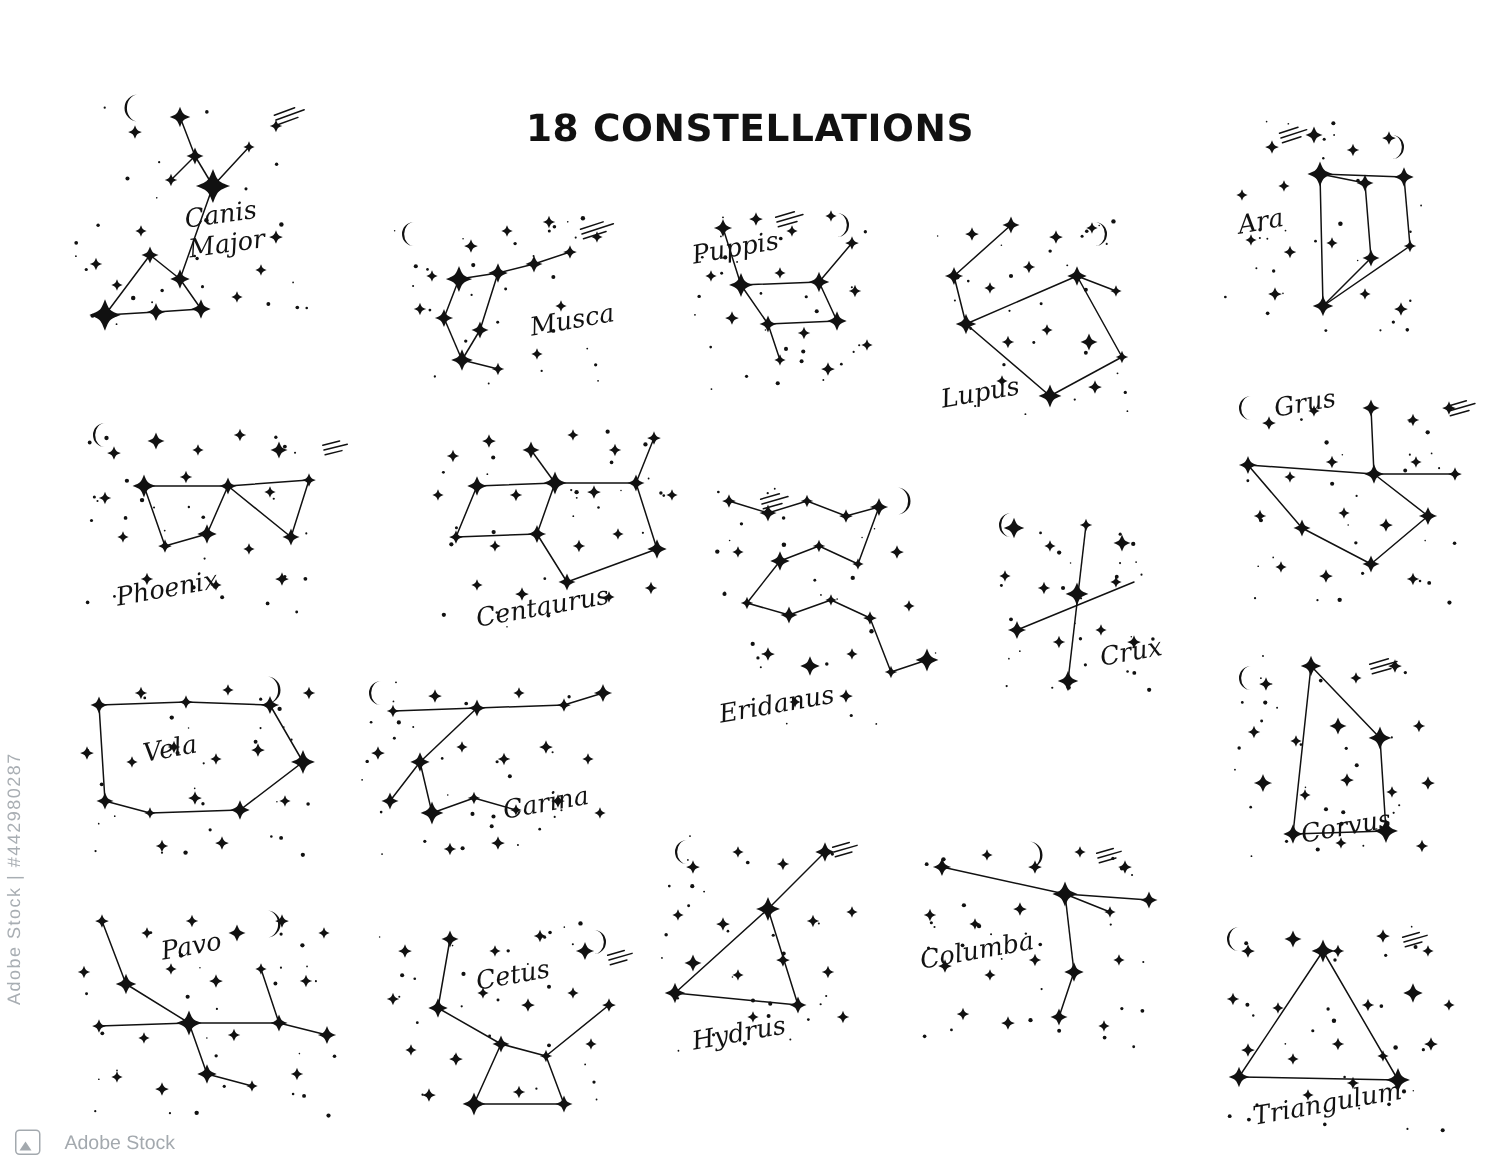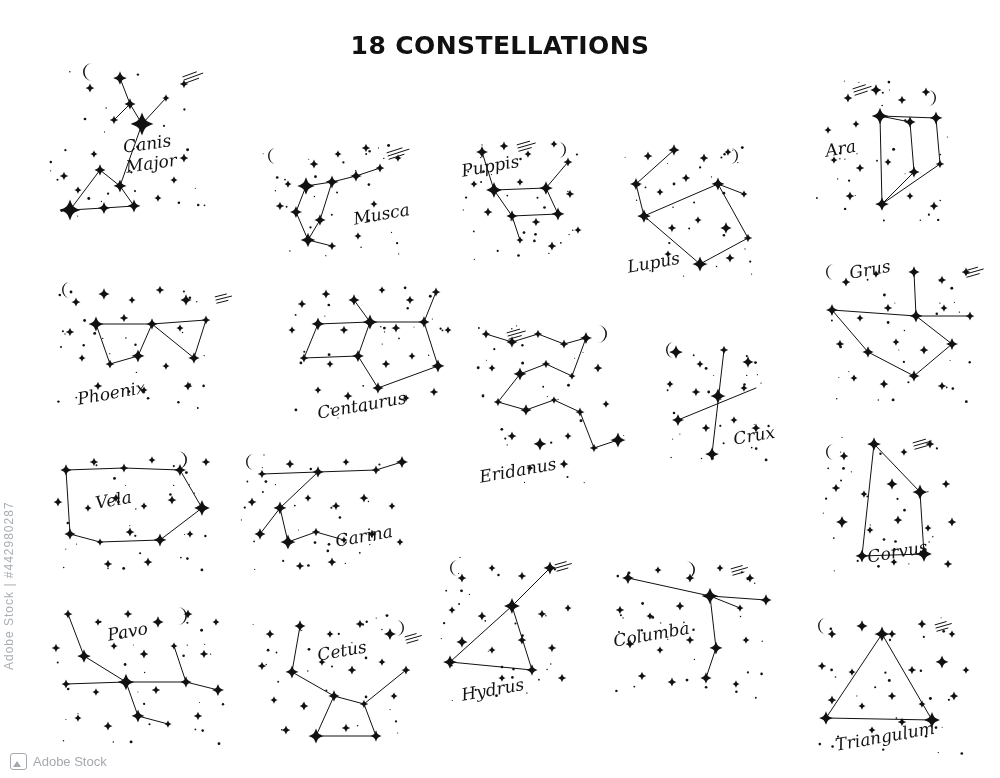--- a/index.html
+++ b/index.html
@@ -28,20 +28,21 @@
     text-align: center;
     font-family: "DejaVu Sans", sans-serif;
     font-weight: bold;
     font-size: 25px;
     letter-spacing: 0.4px;
     color: #111111;
     line-height: 1.45;
   }
   .title-line {
     display: block;
+    margin-top: 40px;
   }
   .constellation {
     position: absolute;
   }
   .constellation svg {
     display: block;
     overflow: visible;
   }
   .c-label {
     position: absolute;
@@ -67,21 +68,21 @@
     transform: rotate(180deg);
     letter-spacing: 1px;
     opacity: 0.85;
   }
   .wm-bottom {
     position: absolute;
     left: 10px;
     bottom: 8px;
     display: flex;
     align-items: center;
-    gap: 6px;
+    gap: 16px;
     color: #9aa0a6;
     font-size: 13px;
     font-family: "Liberation Sans", sans-serif;
     opacity: 0.9;
   }
   .wm-logo {
     width: 15px;
     height: 15px;
     border: 1.6px solid #9aa0a6;
     border-radius: 3px;

